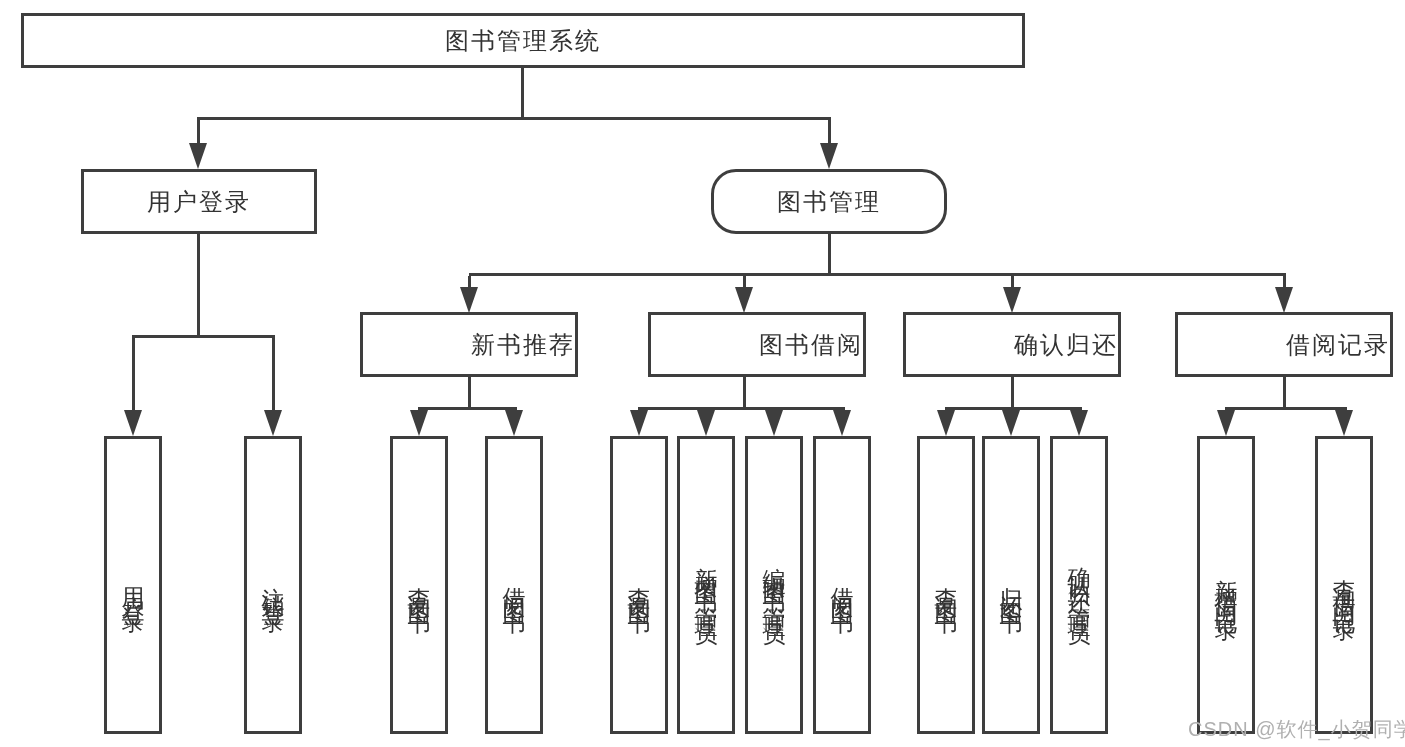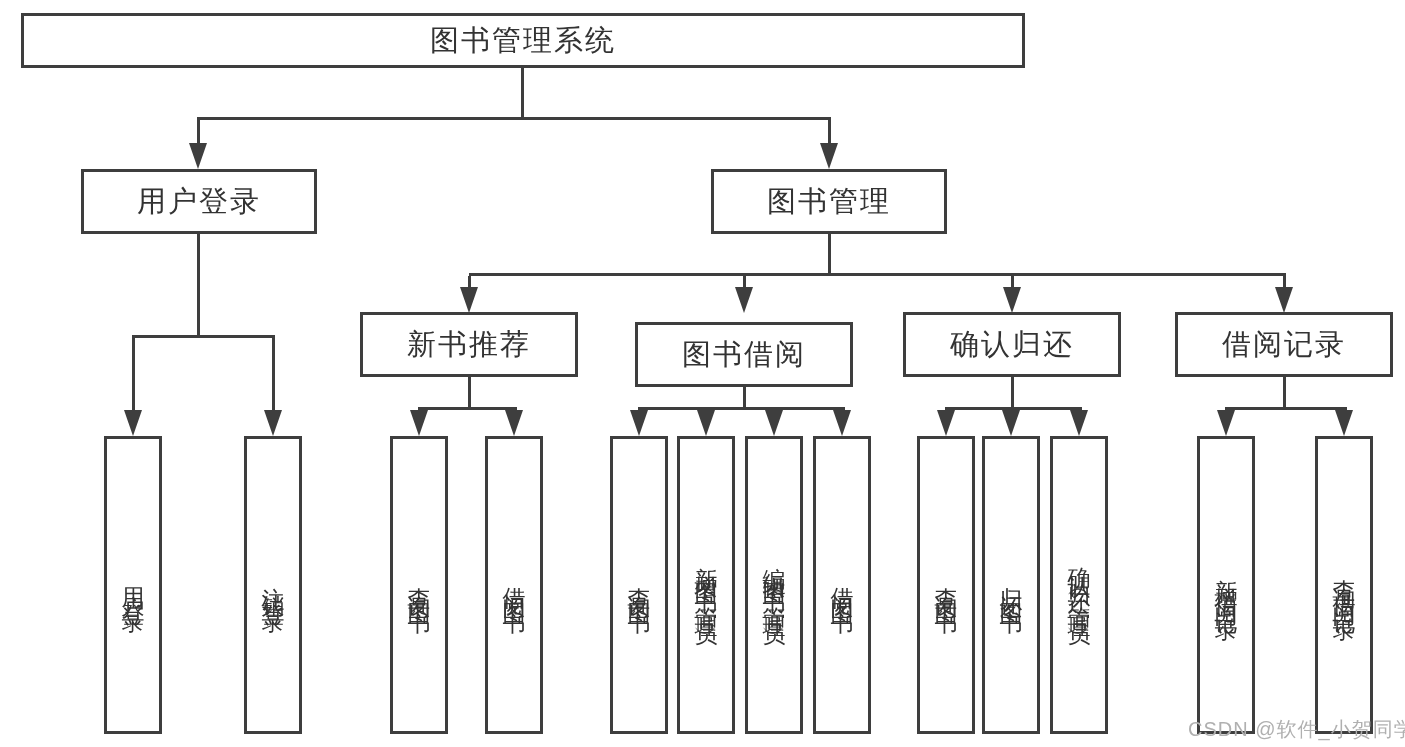--- a/index.html
+++ b/index.html
@@ -12,24 +12,24 @@
   html,body{margin:0;padding:0;background:var(--bg);}
   .canvas{
     position:relative;width:1405px;height:747px;background:var(--bg);
     font-family:"Liberation Sans","DejaVu Sans",sans-serif;overflow:hidden;
   }
   .node{
     position:absolute;box-sizing:border-box;border:3px solid var(--line);
     background:var(--fill);display:flex;align-items:center;justify-content:center;
     color:var(--text);
   }
-  .h-node{font-size:29px;letter-spacing:2px;}
+  .h-node{font-size:24px;letter-spacing:2px;}
   .root{left:21px;top:13px;width:1004px;height:55px;}
   .lvl2{top:169px;width:236px;height:65px;}
-  .lvl3{top:312px;width:218px;height:65px;}
+  .lvl3{top:312px;width:218px;height:65px;justify-content:flex-end;}
   .leaf{top:436px;width:58px;height:298px;}
   .vlabel{
     writing-mode:vertical-rl;text-orientation:mixed;
     font-size:23px;line-height:1;letter-spacing:8px;color:var(--text);
     white-space:nowrap;
   }
   .hline,.vline{position:absolute;background:var(--line);}
   .arrow{
     position:absolute;width:0;height:0;
     border-left:9px solid transparent;border-right:9px solid transparent;
@@ -88,28 +88,28 @@
   <div class="arrow" style="left:1217px;top:410px;"></div>
   <div class="arrow" style="left:1335px;top:410px;"></div>
 
   <div class="node h-node root">
     <span>图书管理系统</span>
   </div>
 
   <div class="node h-node lvl2" style="left:81px;">
     <span>用户登录</span>
   </div>
-  <div class="node h-node lvl2" style="left:711px;">
+  <div class="node h-node lvl2" style="left:711px;border-radius:25px;">
     <span>图书管理</span>
   </div>
 
   <div class="node h-node lvl3" style="left:360px;">
     <span>新书推荐</span>
   </div>
-  <div class="node h-node lvl3" style="left:635px;margin-top:10px;">
+  <div class="node h-node lvl3" style="left:648px;">
     <span>图书借阅</span>
   </div>
   <div class="node h-node lvl3" style="left:903px;">
     <span>确认归还</span>
   </div>
   <div class="node h-node lvl3" style="left:1175px;">
     <span>借阅记录</span>
   </div>
 
   <div class="node leaf" style="left:104px;">

